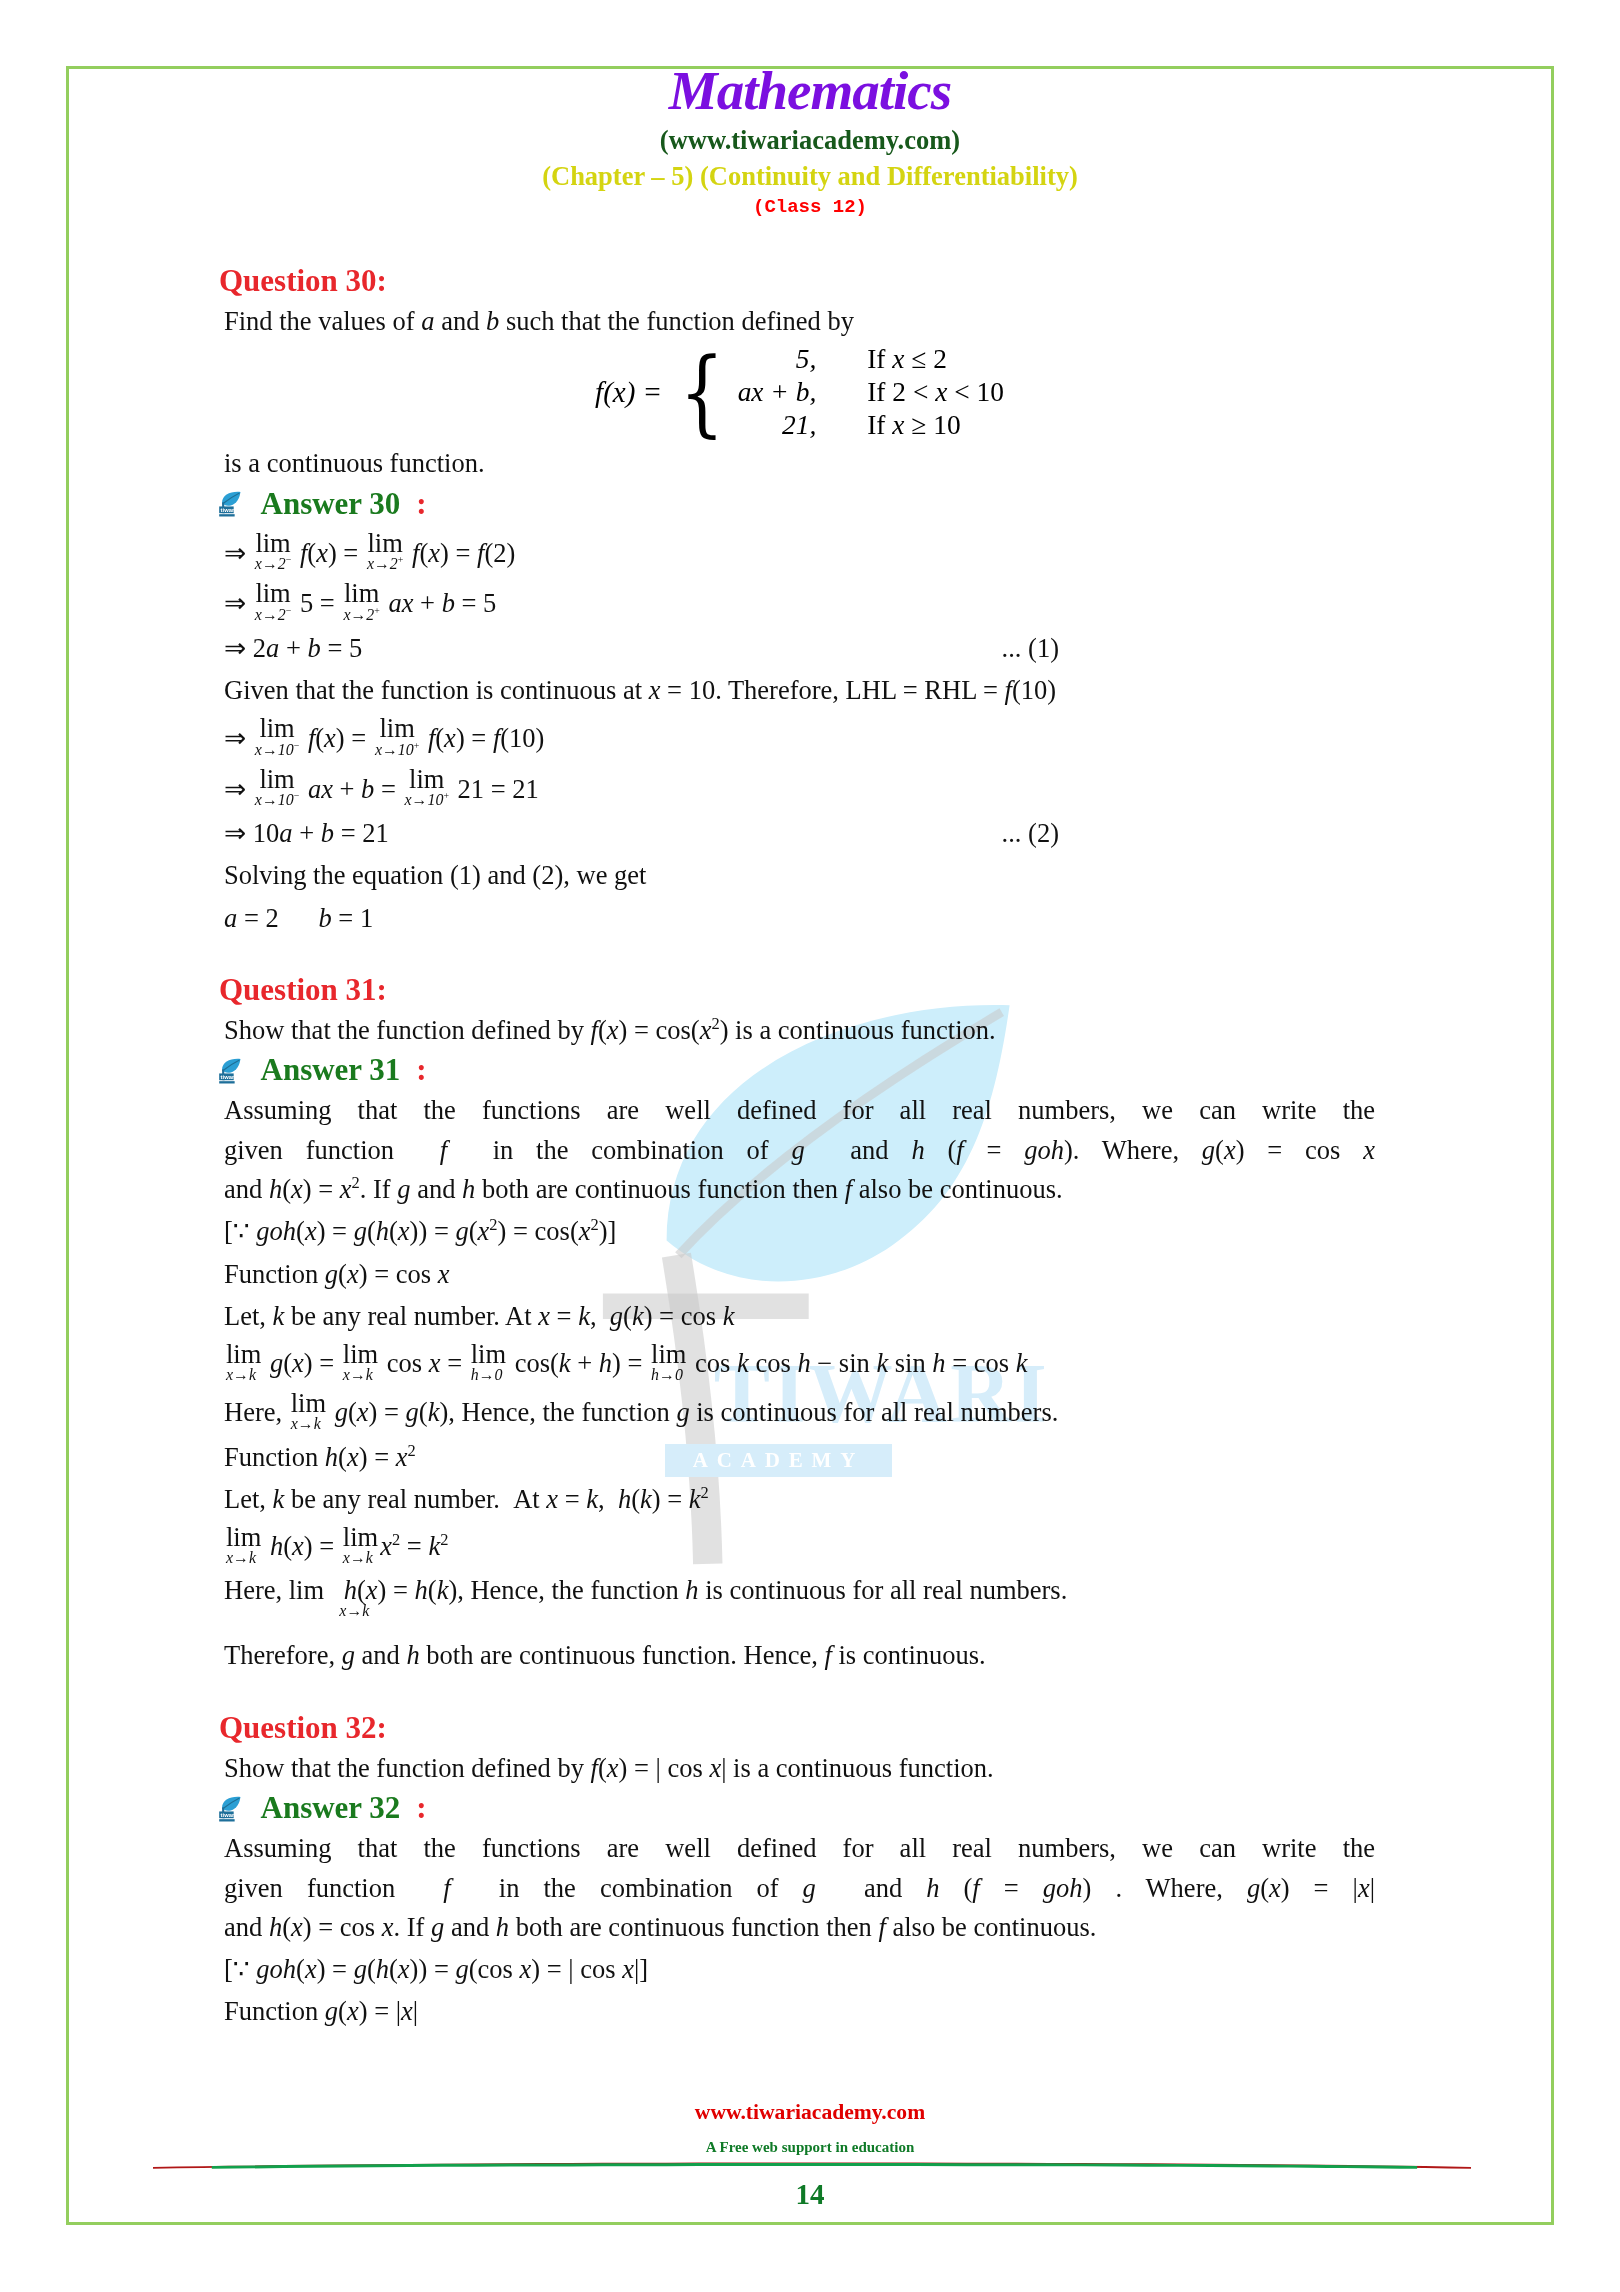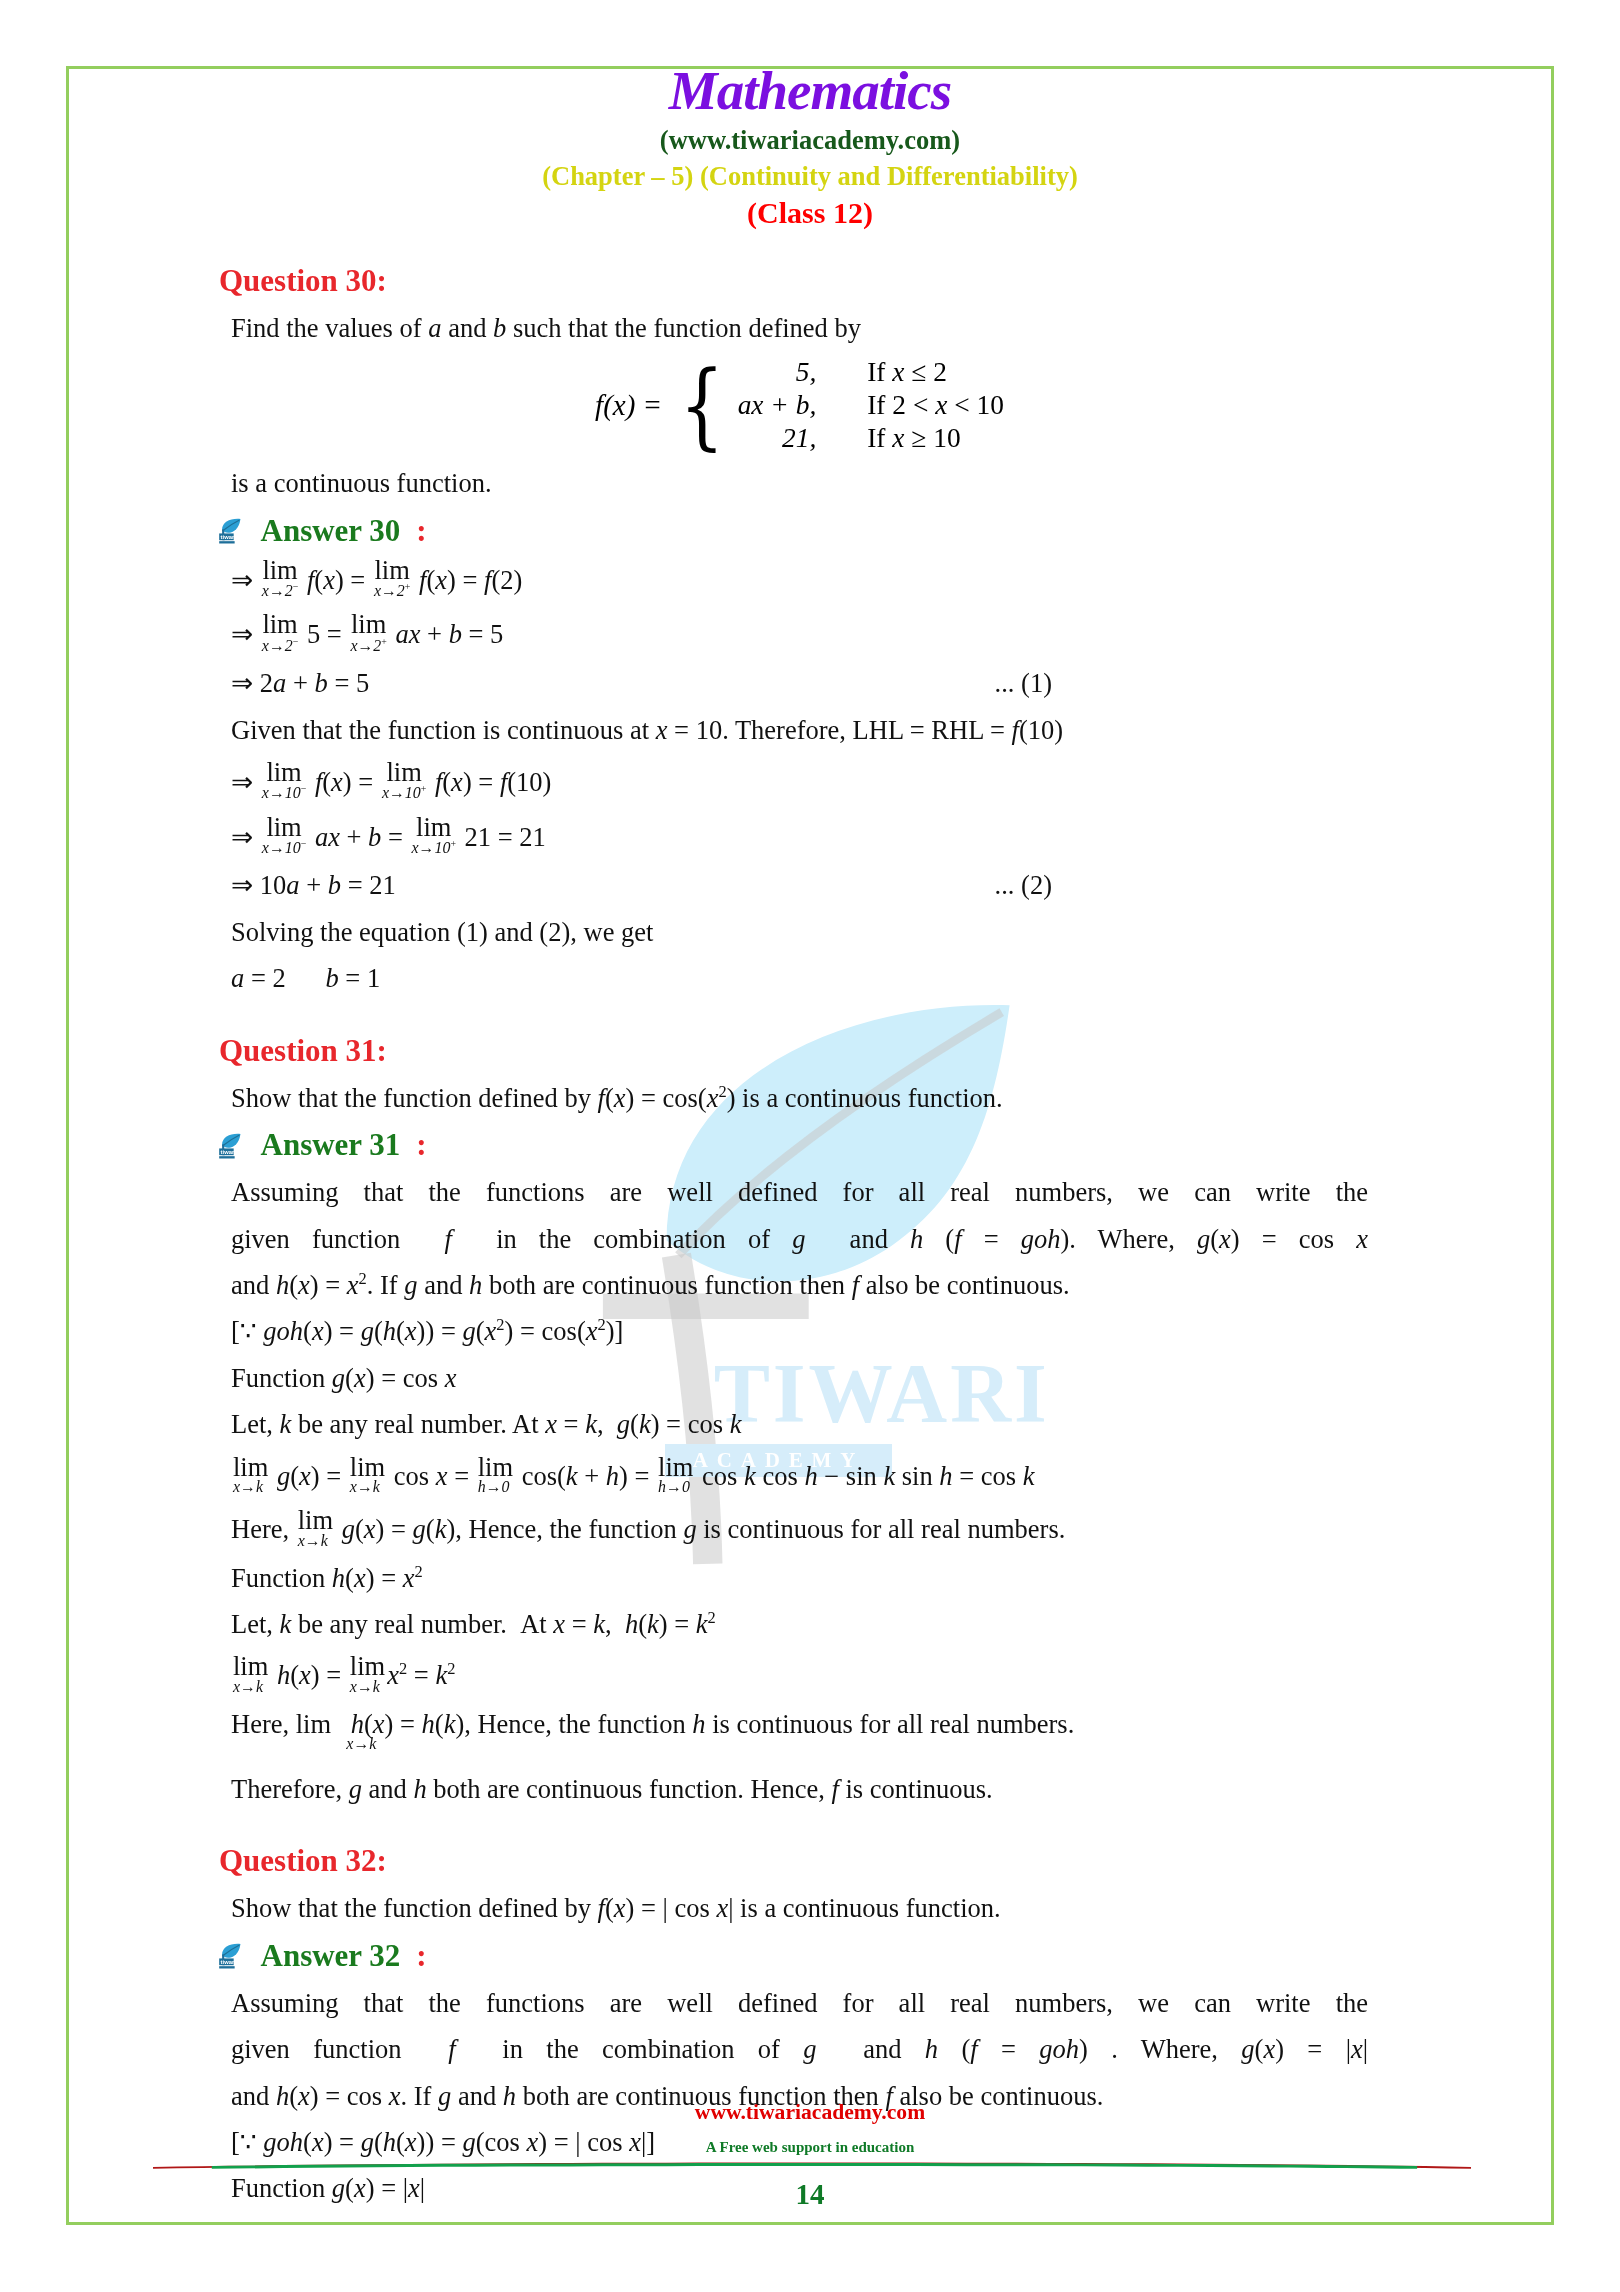--- a/index.html
+++ b/index.html
@@ -80,23 +80,23 @@
   }
   .hdr-chapter {
     top: 161px;
     font-family: "Liberation Serif", serif;
     font-weight: bold;
     font-size: 26.5px;
     color: #d4d411;
   }
   .hdr-class {
     top: 196px;
-    font-family: Liberation Serif, serif;
-    font-weight: bold;
-    font-size: 30px;
+    font-family: Liberation Mono, monospace;
+    font-weight: bold;
+    font-size: 19px;
     color: #ff0000;
   }
 
   
   .content {
     position: absolute;
     left: 219px;
     top: 263px;
     width: 1161px;
     z-index: 2;
@@ -125,21 +125,21 @@
     position: relative;
     top: 1px;
   }
   .leaf-badge svg { width: 100%; height: 100%; display:block; }
 
   .line {
     font-family: "Liberation Serif", serif;
     font-size: 26.5px;
     color: #111111;
     line-height: 1.30;
-    margin: 12px;
+    margin: 5px;
     padding: 0;
   }
   .line.just-all { text-align: justify; text-align-last: justify; }
   .sp-top-lg { margin-top: 37px; }
   .sp-top-md { margin-top: 19.6px; }
   .sp-top-sm { margin-top: 7.8px; }
 
   
   .mi { font-style: italic; }
   .mrm { font-style: normal; }

